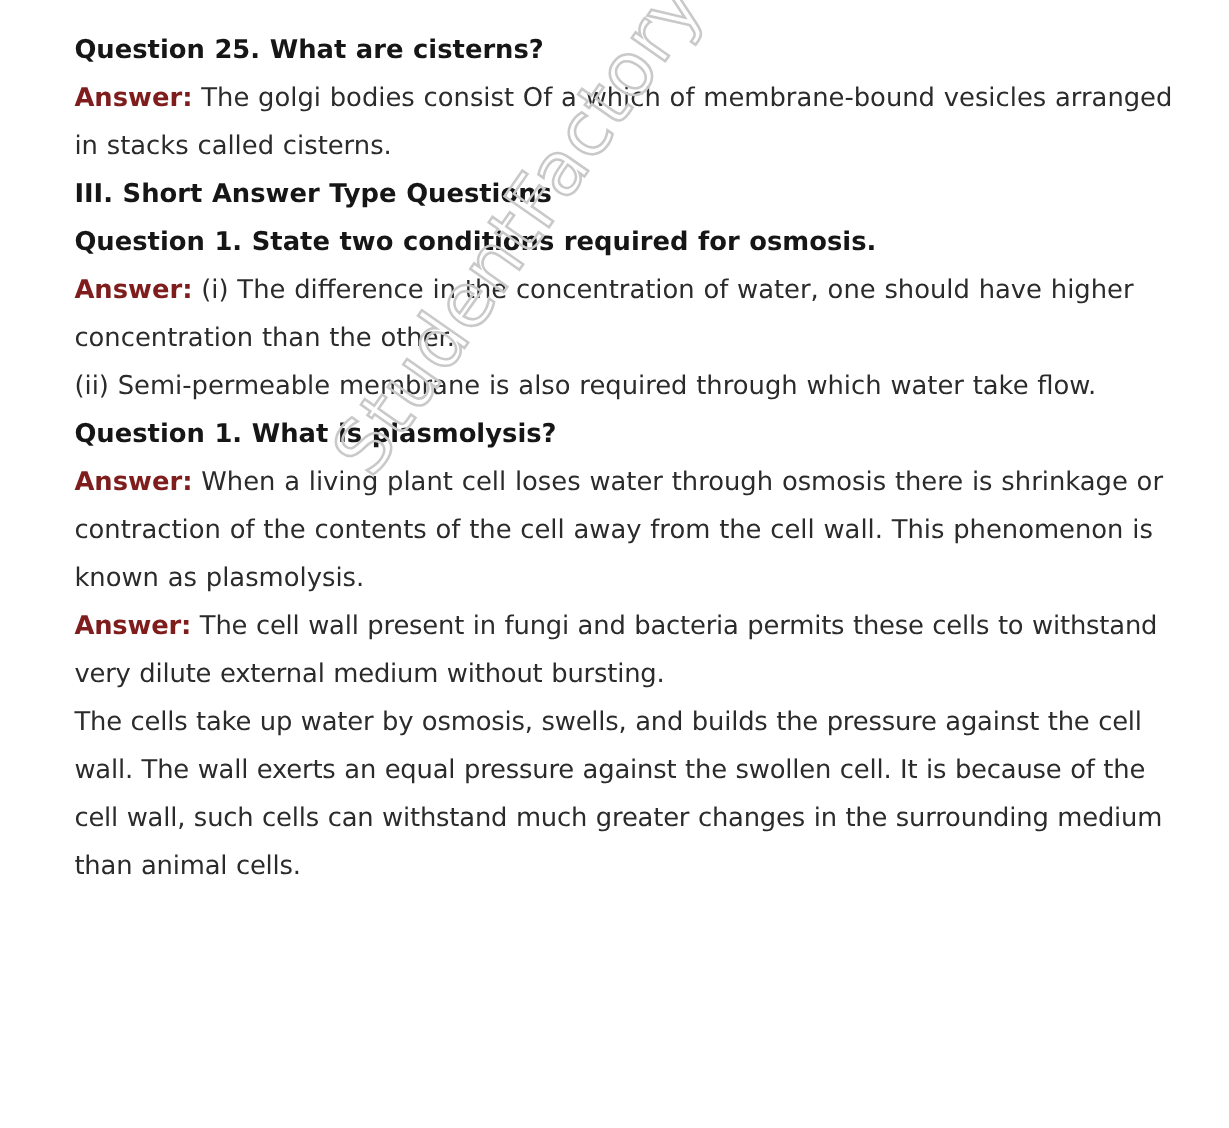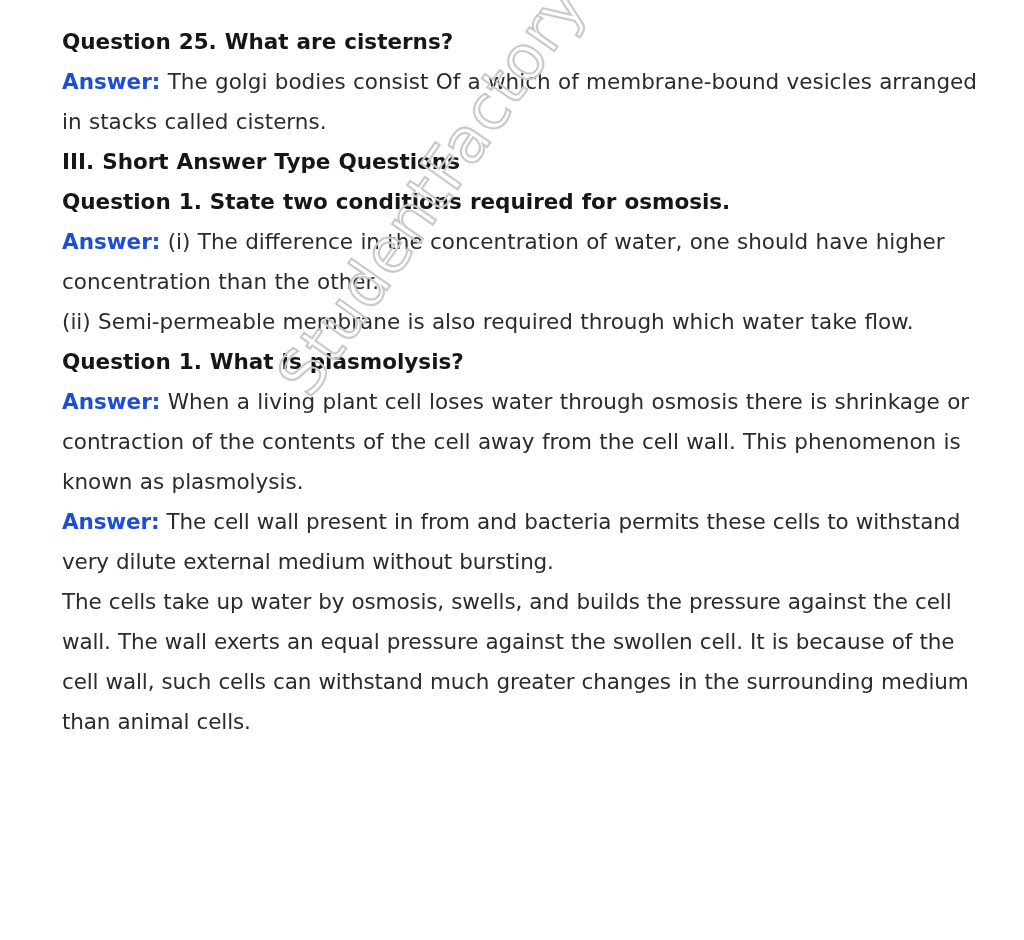--- a/index.html
+++ b/index.html
@@ -52,21 +52,21 @@
     letter-spacing: 0.0px;
     word-spacing: 0.5px;
     color: #2b2b2b;
   }
   p.bold {
     font-weight: 700;
     color: #161616;
   }
   .lead {
     font-weight: 700;
-    color: #1d4ed8;
+    color: #7f1d1d;
   }
   .gap-block {
   }
   .gap-small {
     margin-top: 0px;
   }
   .last-para p {
     letter-spacing: -0.15px;
   }
 </style>
@@ -94,18 +94,18 @@
       <p><span class="lead">Answer:</span><span> (i) The difference in the concentration of water, one should have higher concentration than the other.</span></p>
       <p class="gap-small">(ii) Semi-permeable membrane is also required through which water take flow.</p>
     </div>
 
     <div class="gap-block">
       <p class="bold">Question 1. What is plasmolysis?</p>
       <p><span class="lead">Answer:</span><span> When a living plant cell loses water through osmosis there is shrinkage or contraction of the contents of the cell away from the cell wall. This phenomenon is known as plasmolysis.</span></p>
     </div>
 
     <div class="gap-block last-para">
-      <p><span class="lead">Answer:</span><span> The cell wall present in from and bacteria permits these cells to withstand very dilute external medium without bursting.</span></p>
+      <p><span class="lead">Answer:</span><span> The cell wall present in fungi and bacteria permits these cells to withstand very dilute external medium without bursting.</span></p>
       <p class="gap-small">The cells take up water by osmosis, swells, and builds the pressure against the cell wall. The wall exerts an equal pressure against the swollen cell. It is because of the cell wall, such cells can withstand much greater changes in the surrounding medium than animal cells.</p>
     </div>
 
   </div>
 </div>
 
 </body></html>

